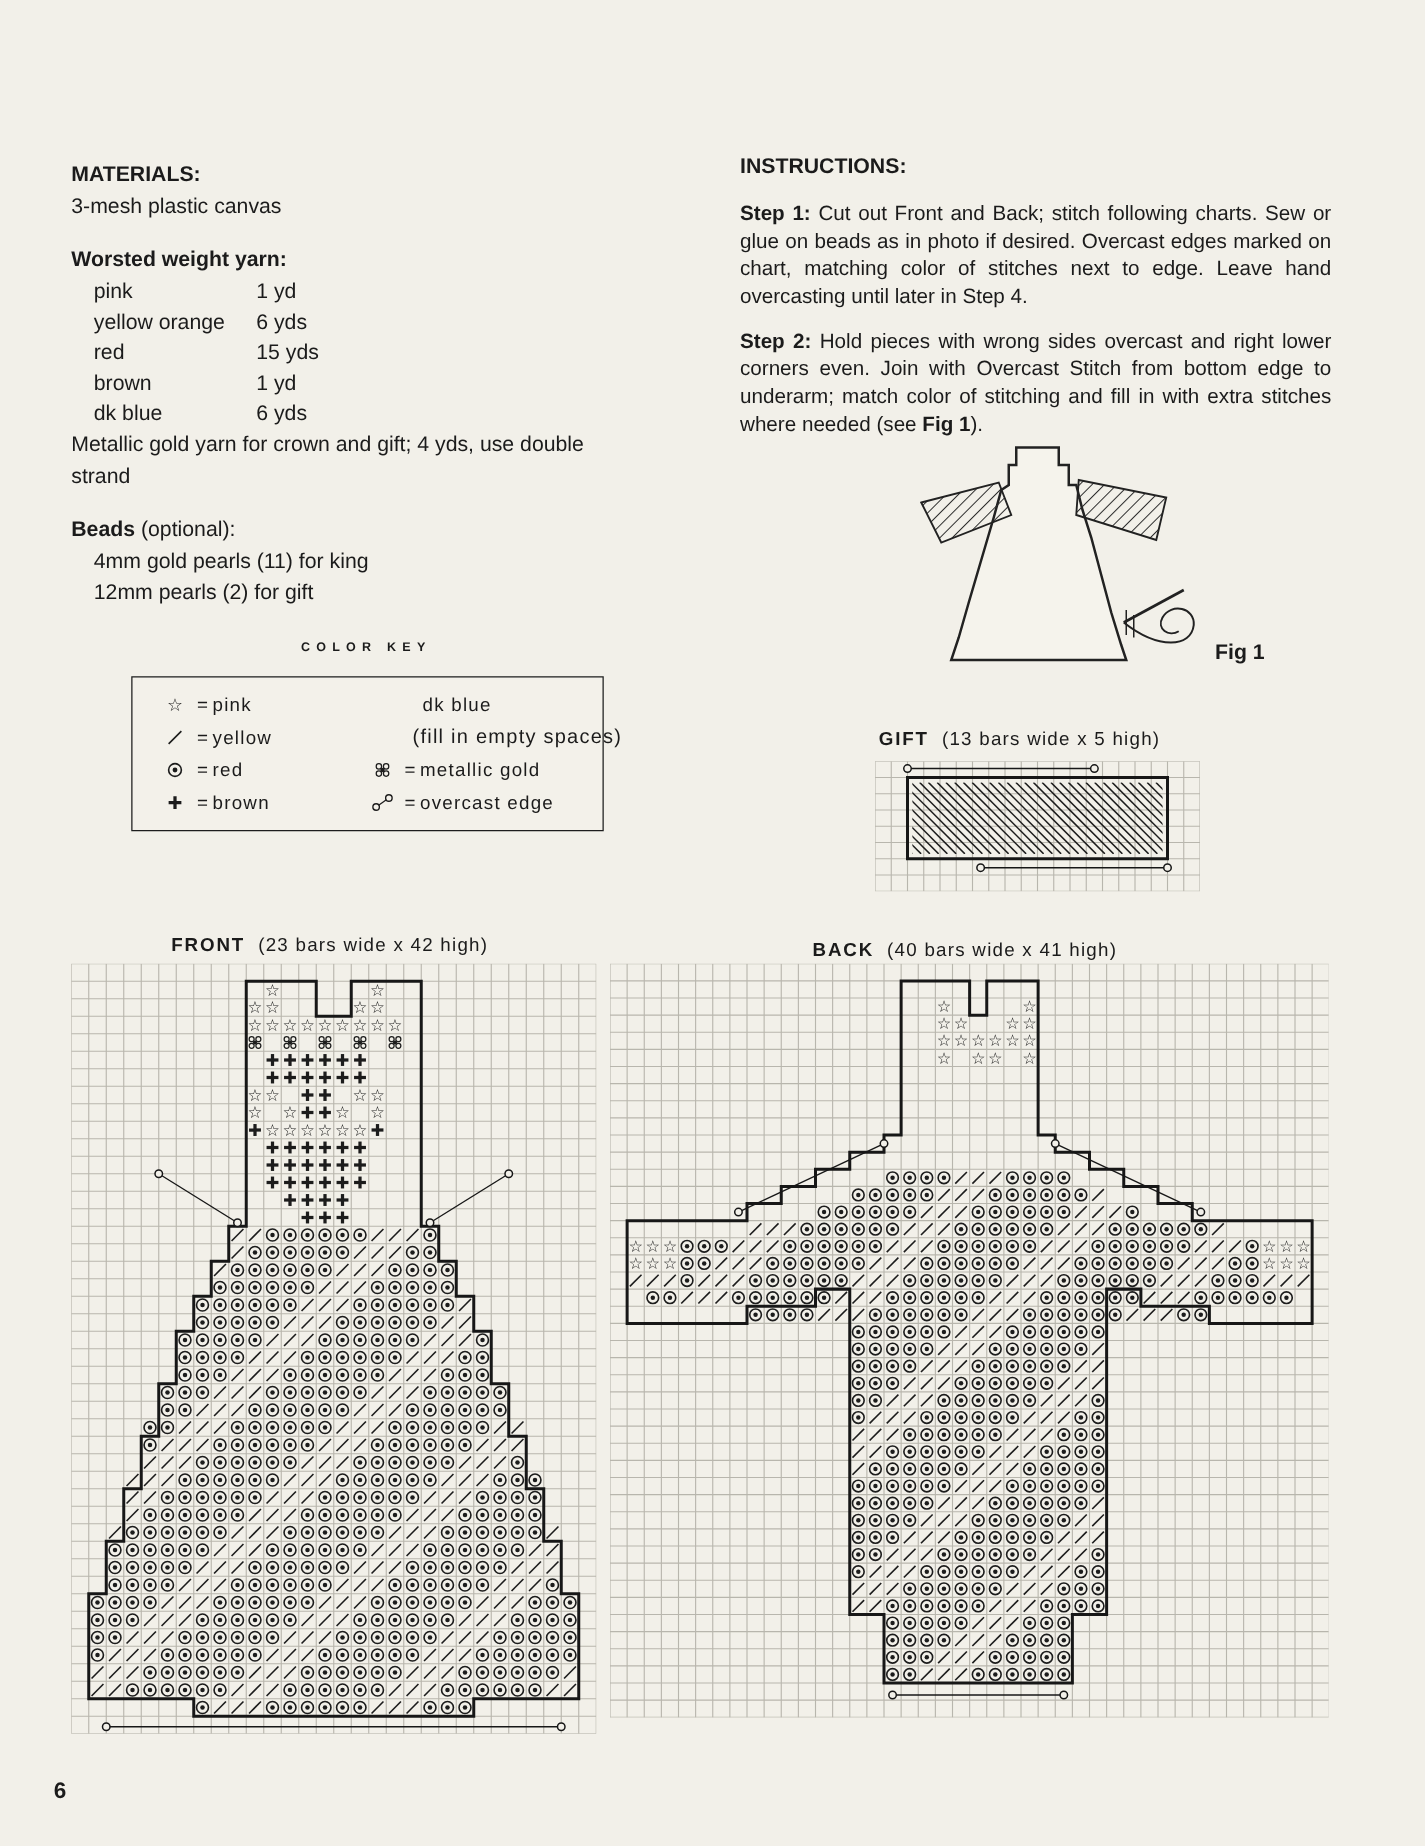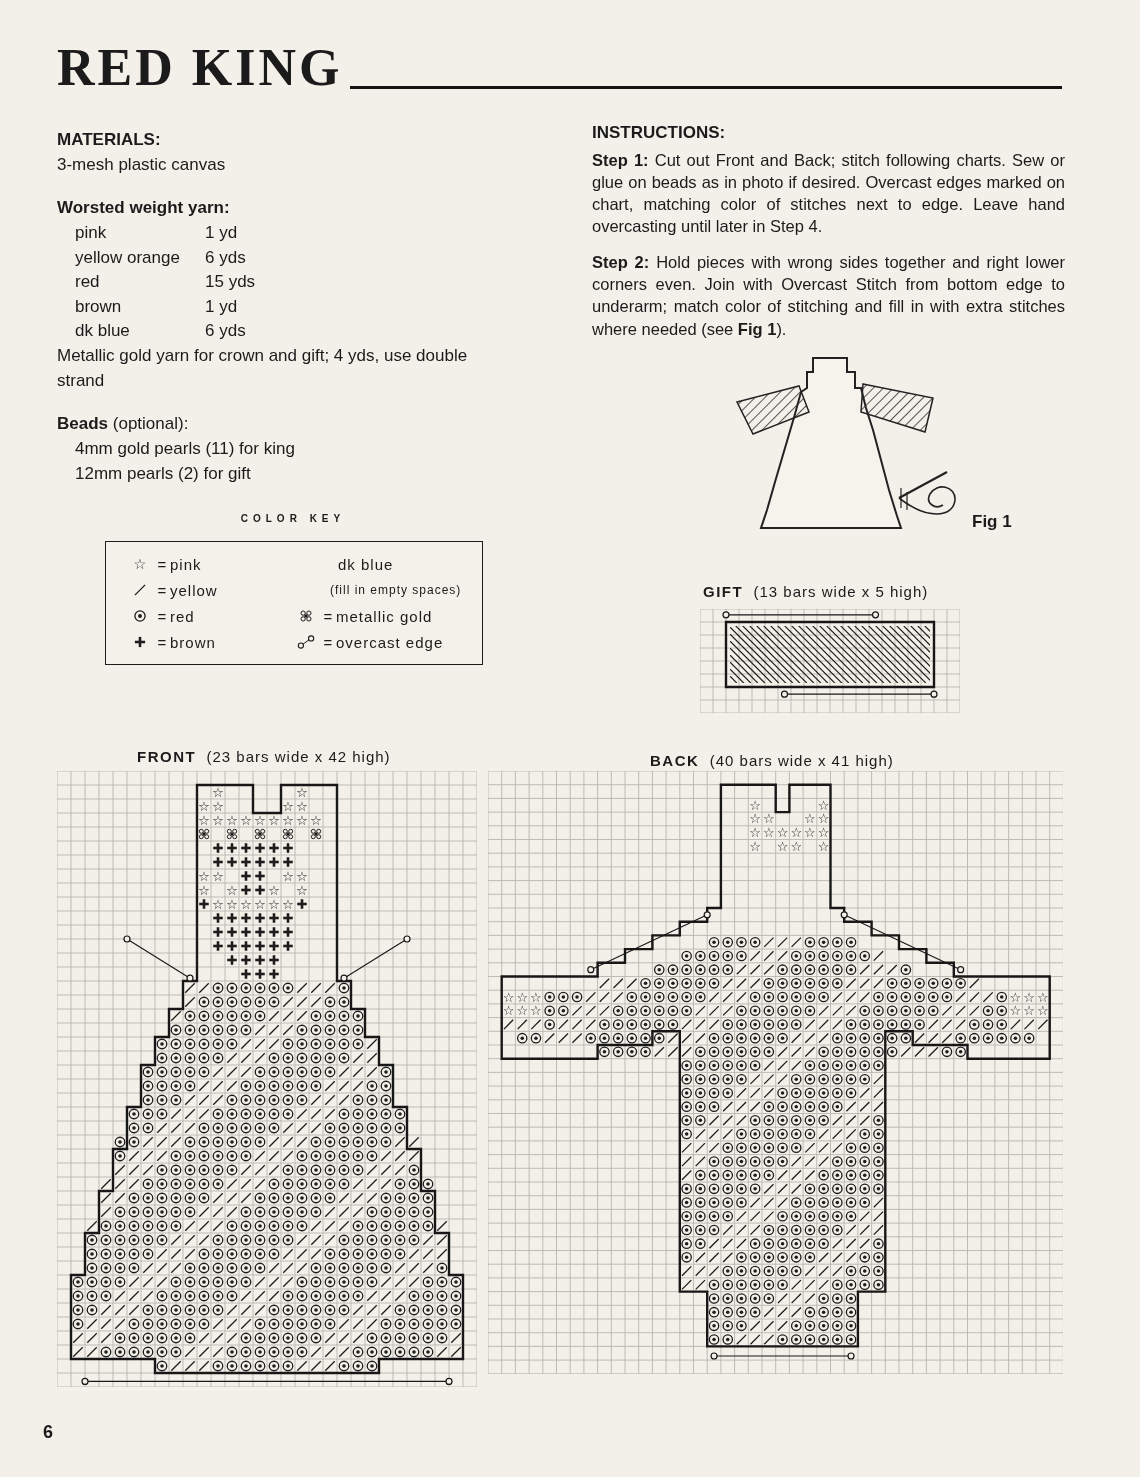--- a/index.html
+++ b/index.html
@@ -18,57 +18,53 @@
   .title-rule{flex:1; border-bottom:3px solid #141414; margin:0 0 5px 8px;}
   
   .materials{left:57px; top:128px; width:445px; font-size:17px; line-height:1.45;}
   .h-bold{font-weight:bold;}
   .mt{margin-top:19px;}
   .yarn-row{display:flex; padding-left:18px;}
   .yarn-name{width:130px;}
   .indent{padding-left:18px;}
   
   .instructions{left:592px; top:122px; width:473px; font-size:16.5px; line-height:1.34; text-align:justify;}
-  .instructions .head{font-size:17px; font-weight:bold; text-align:left; margin-bottom:4px;}
+  .instructions .head{font-size:17px; font-weight:bold; text-align:left; margin-bottom:15px;}
   .instructions p{margin:0 0 14px 0;}
   
   .fig1-wrap{left:695px; top:348px; width:285px; height:198px;}
   .fig1-label{left:972px; top:512px; font-weight:bold; font-size:17px;}
   
   .key-title{left:105px; top:513px; width:376px; text-align:center; font-weight:bold; font-size:10px; letter-spacing:5px;}
   .key-box{left:105px; top:541px; width:376px; height:122px; border:1.6px solid #1d1d1d; background:#f3f1ea; font-size:15px;}
   .key-col{position:absolute; top:9px;}
   .key-left{left:20px; width:150px;}
   .key-right{left:186px; width:182px;}
   .krow{display:flex; align-items:center; height:26px;}
   .ksym{width:28px; display:flex; justify-content:center; align-items:center;}
   .keq{width:16px; text-align:center;}
   .klabel{letter-spacing:1px; white-space:nowrap;}
   .pad-a{padding-left:46px;}
-  .pad-b{padding-left:38px; font-size:12px;}
+  .pad-b{padding-left:38px; font-size:16px;}
   
   .chart-label{font-size:15px; letter-spacing:1px; white-space:nowrap;}
   .chart-label b{letter-spacing:1.5px;}
   .gift-label{left:703px; top:583px;}
   .front-label{left:137px; top:748px;}
   .back-label{left:650px; top:752px;}
   #gift-chart{left:700px; top:609px;}
   #front-chart{left:57px; top:771px;}
   #back-chart{left:488px; top:771px;}
   .page-num{left:43px; top:1422px; font-weight:bold; font-size:18px;}
 </style>
 </head>
 <body>
 
 <div class="page">
 
-  <div class="title-row">
-    <h1>RED KING</h1>
-    <div class="title-rule"></div>
-  </div>
 
   <section class="abs materials">
     <div class="h-bold">MATERIALS:</div>
     <div>3-mesh plastic canvas</div>
     <div class="h-bold mt">Worsted weight yarn:</div>
     <div class="yarn-row">
       <span class="yarn-name">pink</span>
       <span class="yarn-qty">1 yd</span>
     </div>
     <div class="yarn-row">
@@ -92,21 +88,21 @@
       <b>Beads</b>
       <span>(optional):</span>
     </div>
     <div class="indent">4mm gold pearls (11) for king</div>
     <div class="indent">12mm pearls (2) for gift</div>
   </section>
 
   <section class="abs instructions">
     <div class="head">INSTRUCTIONS:</div>
     <p><b>Step 1:</b><span> Cut out Front and Back; stitch following charts. Sew or glue on beads as in photo if desired. Overcast edges marked on chart, matching color of stitches next to edge. Leave hand overcasting until later in Step 4.</span></p>
-    <p><b>Step 2:</b><span> Hold pieces with wrong sides together and right lower corners even. Join with Overcast Stitch from bottom edge to underarm; match color of stitching and fill in with extra stitches where needed (see </span><b>Fig 1</b><span>).</span></p>
+    <p><b>Step 2:</b><span> Hold pieces with wrong sides overcast and right lower corners even. Join with Overcast Stitch from bottom edge to underarm; match color of stitching and fill in with extra stitches where needed (see </span><b>Fig 1</b><span>).</span></p>
   </section>
 
   <div class="abs fig1-wrap">
     <svg width="285" height="198" viewBox="0 0 285 198">
       <defs>
         <pattern id="fhatch" width="7" height="7" patternUnits="userSpaceOnUse" patternTransform="rotate(45)">
           <line x1="0" y1="0" x2="0" y2="7" stroke="#2a2a2a" stroke-width="1.6"></line>
         </pattern>
       </defs>
       <polygon points="135,10 152,10 152,24 160,24 160,40 166,40 171,60 178,82 186,112 194,142 202,168 206,180 66,180 72,162 80,134 90,100 100,66 106,44 112,40 112,24 118,24 118,10" fill="#f5f3ec" stroke="#222" stroke-width="2"></polygon>

